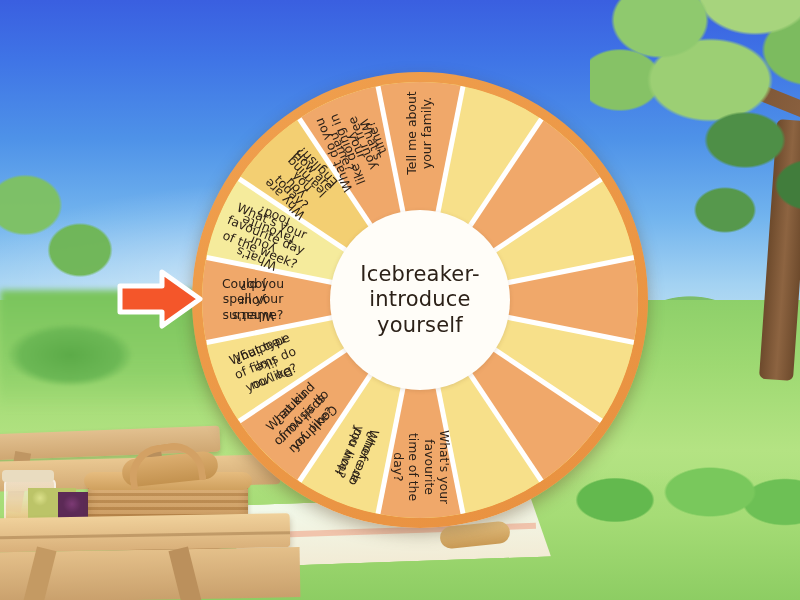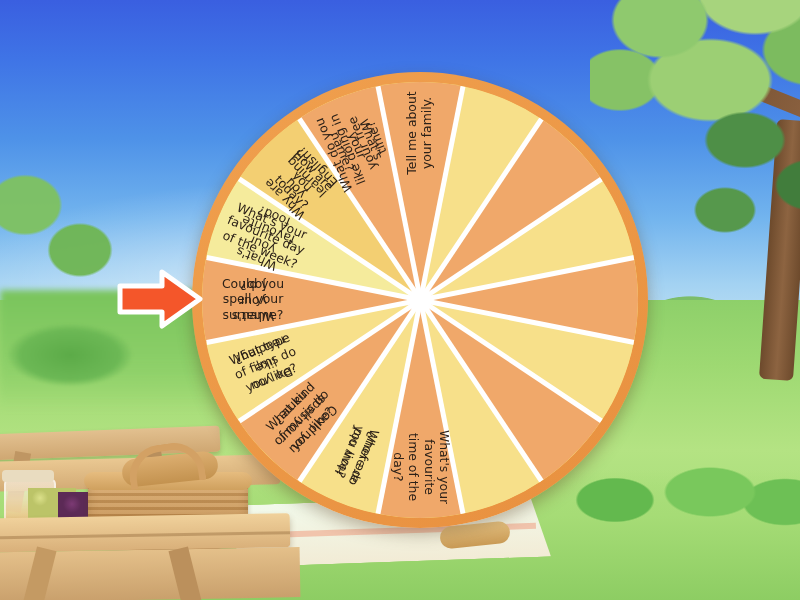--- a/index.html
+++ b/index.html
@@ -355,20 +355,25 @@
         <div class="divider" style="transform: rotate(168.75deg);"></div>
         <div class="divider" style="transform: rotate(191.25deg);"></div>
         <div class="divider" style="transform: rotate(213.75deg);"></div>
         <div class="divider" style="transform: rotate(236.25deg);"></div>
         <div class="divider" style="transform: rotate(258.75deg);"></div>
         <div class="divider" style="transform: rotate(281.25deg);"></div>
         <div class="divider" style="transform: rotate(303.75deg);"></div>
         <div class="divider" style="transform: rotate(326.25deg);"></div>
         <div class="divider" style="transform: rotate(348.75deg);"></div>
       </div>
+    <div class="hub">
+      <div class="hub-text">Icebreaker-
+introduce
+yourself</div>
+    </div>
   <div class="seg-label" style="transform: rotate(-90deg) translate(92px, 0px) translate(0px, -16px);">
         <span>Tell me about</span>
         <span>your family.</span>
       </div>
       <div class="seg-label" style="transform: rotate(112.5deg) translate(92px, 0px) rotate(180deg) translate(-150px, -16px);">
         <span>How old</span>
         <span>are you?</span>
       </div>
       <div class="seg-label" style="transform: rotate(135deg) translate(92px, 0px) rotate(180deg) translate(-150px, -24px);">
         <span>What kind</span>

